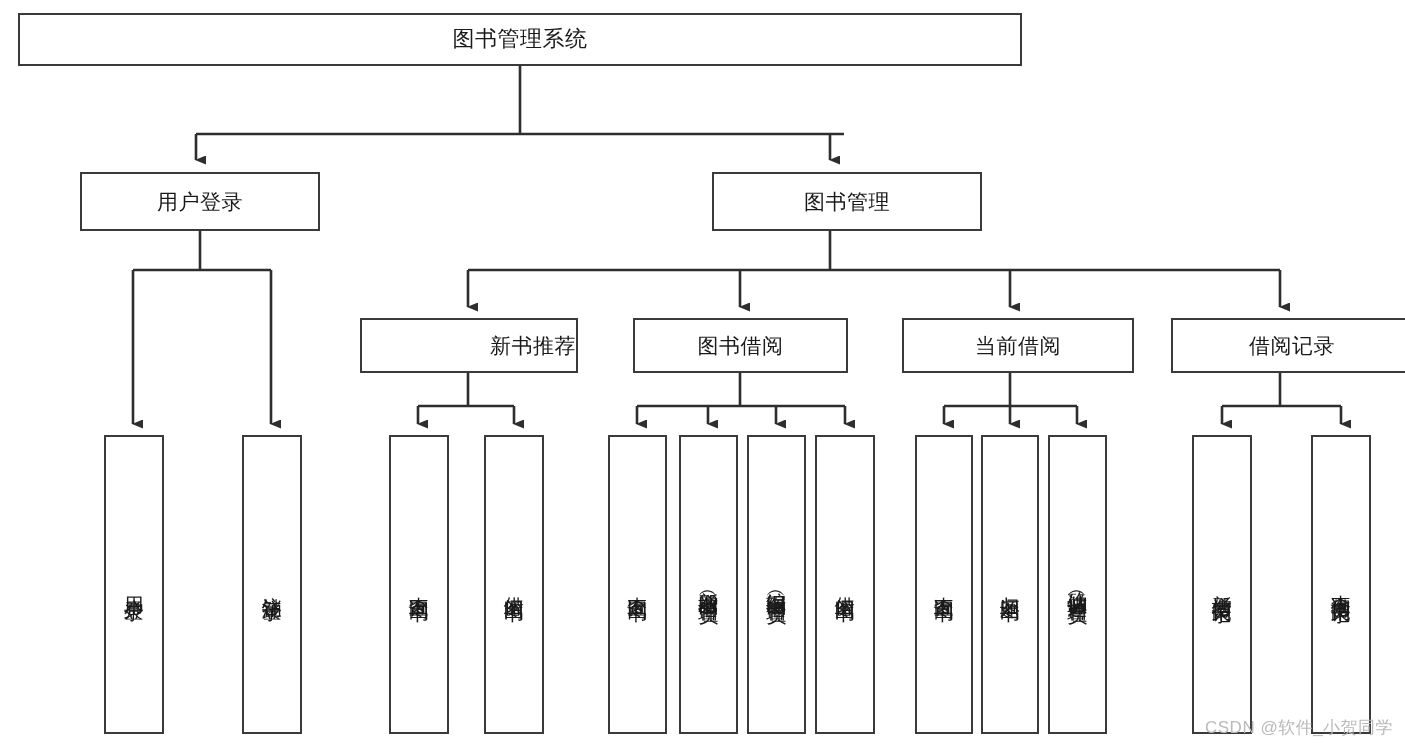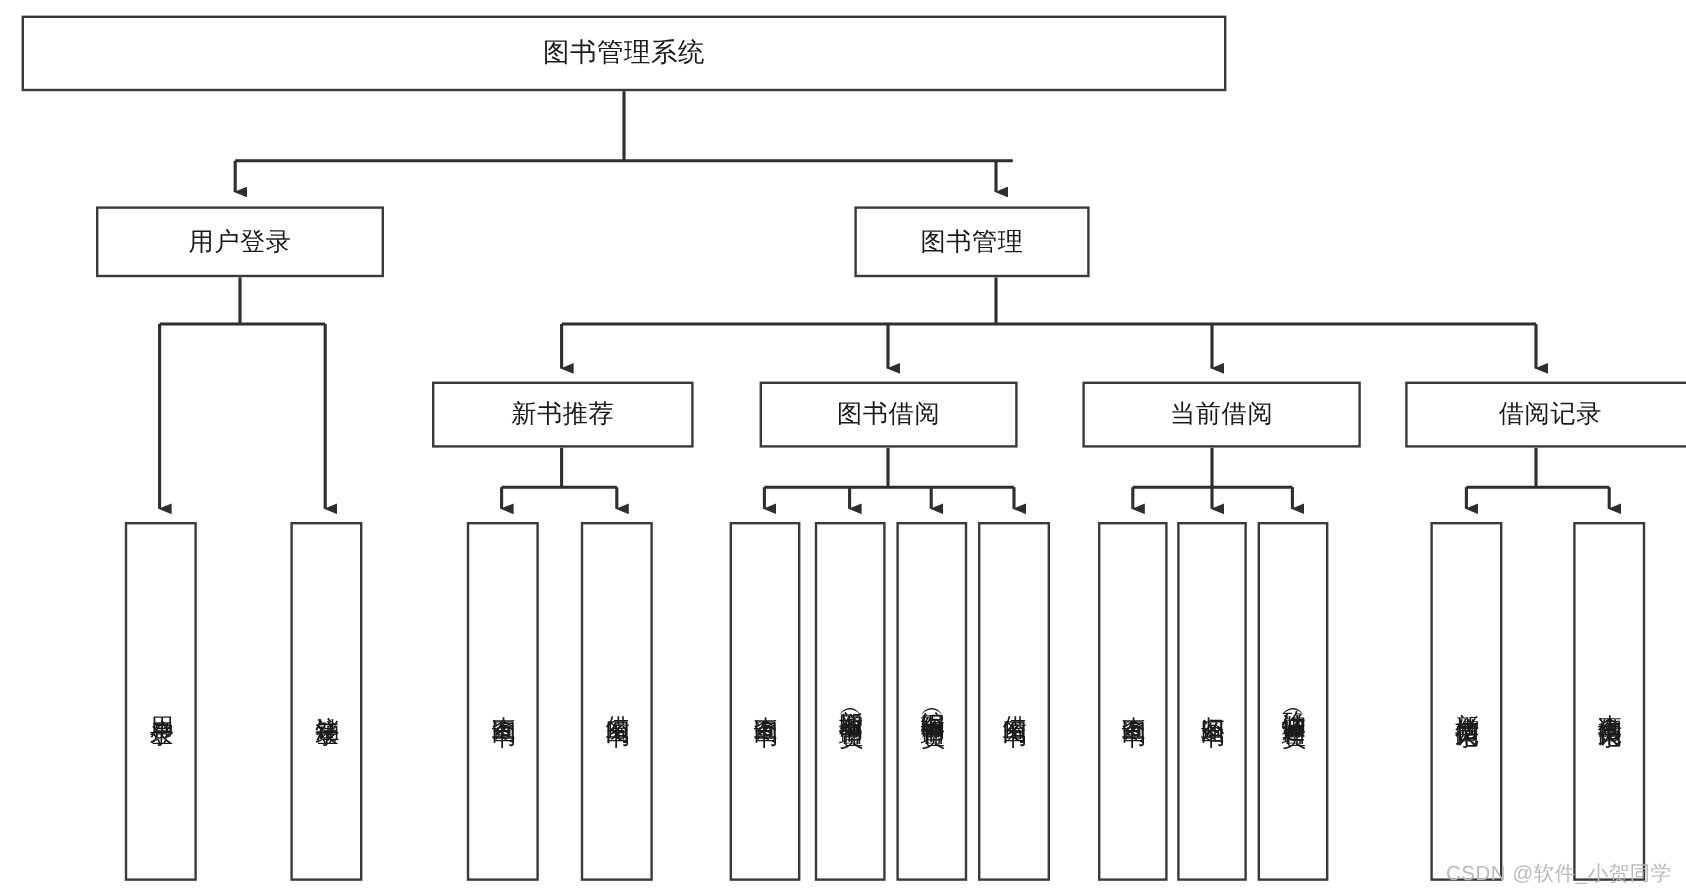--- a/index.html
+++ b/index.html
@@ -111,32 +111,32 @@
       <path d="M1077,406 L1077,424" marker-end="url(#arrowhead)"></path>
 
       <path d="M1280,373 L1280,406"></path>
       <path d="M1222,406 L1341,406"></path>
       <path d="M1222,406 L1222,424" marker-end="url(#arrowhead)"></path>
       <path d="M1341,406 L1341,424" marker-end="url(#arrowhead)"></path>
 
     </g>
   </svg>
 
-  <div class="node horizontal root" style="left:18px; top:13px; width:1004px; height:63px;">
+  <div class="node horizontal root" style="left:18px; top:13px; width:1004px; height:53px;">
     <span class="node-label">图书管理系统</span>
   </div>
 
   <div class="node horizontal" style="left:80px; top:172px; width:240px; height:59px;">
     <span class="node-label">用户登录</span>
   </div>
-  <div class="node horizontal" style="left:712px; top:172px; width:196px; height:59px;align-items:center;">
+  <div class="node horizontal" style="left:712px; top:172px; width:270px; height:59px;align-items:center;">
     <span class="node-label">图书管理</span>
   </div>
 
-  <div class="node horizontal" style="left:360px; top:318px; width:218px; height:55px;">
+  <div class="node horizontal" style="left:360px; top:318px; width:218px; height:55px;justify-content:flex-end;">
     <span class="node-label">新书推荐</span>
   </div>
   <div class="node horizontal" style="left:633px; top:318px; width:215px; height:55px;">
     <span class="node-label">图书借阅</span>
   </div>
   <div class="node horizontal" style="left:902px; top:318px; width:232px; height:55px;">
     <span class="node-label">当前借阅</span>
   </div>
   <div class="node horizontal" style="left:1171px; top:318px; width:242px; height:55px;">
     <span class="node-label">借阅记录</span>

